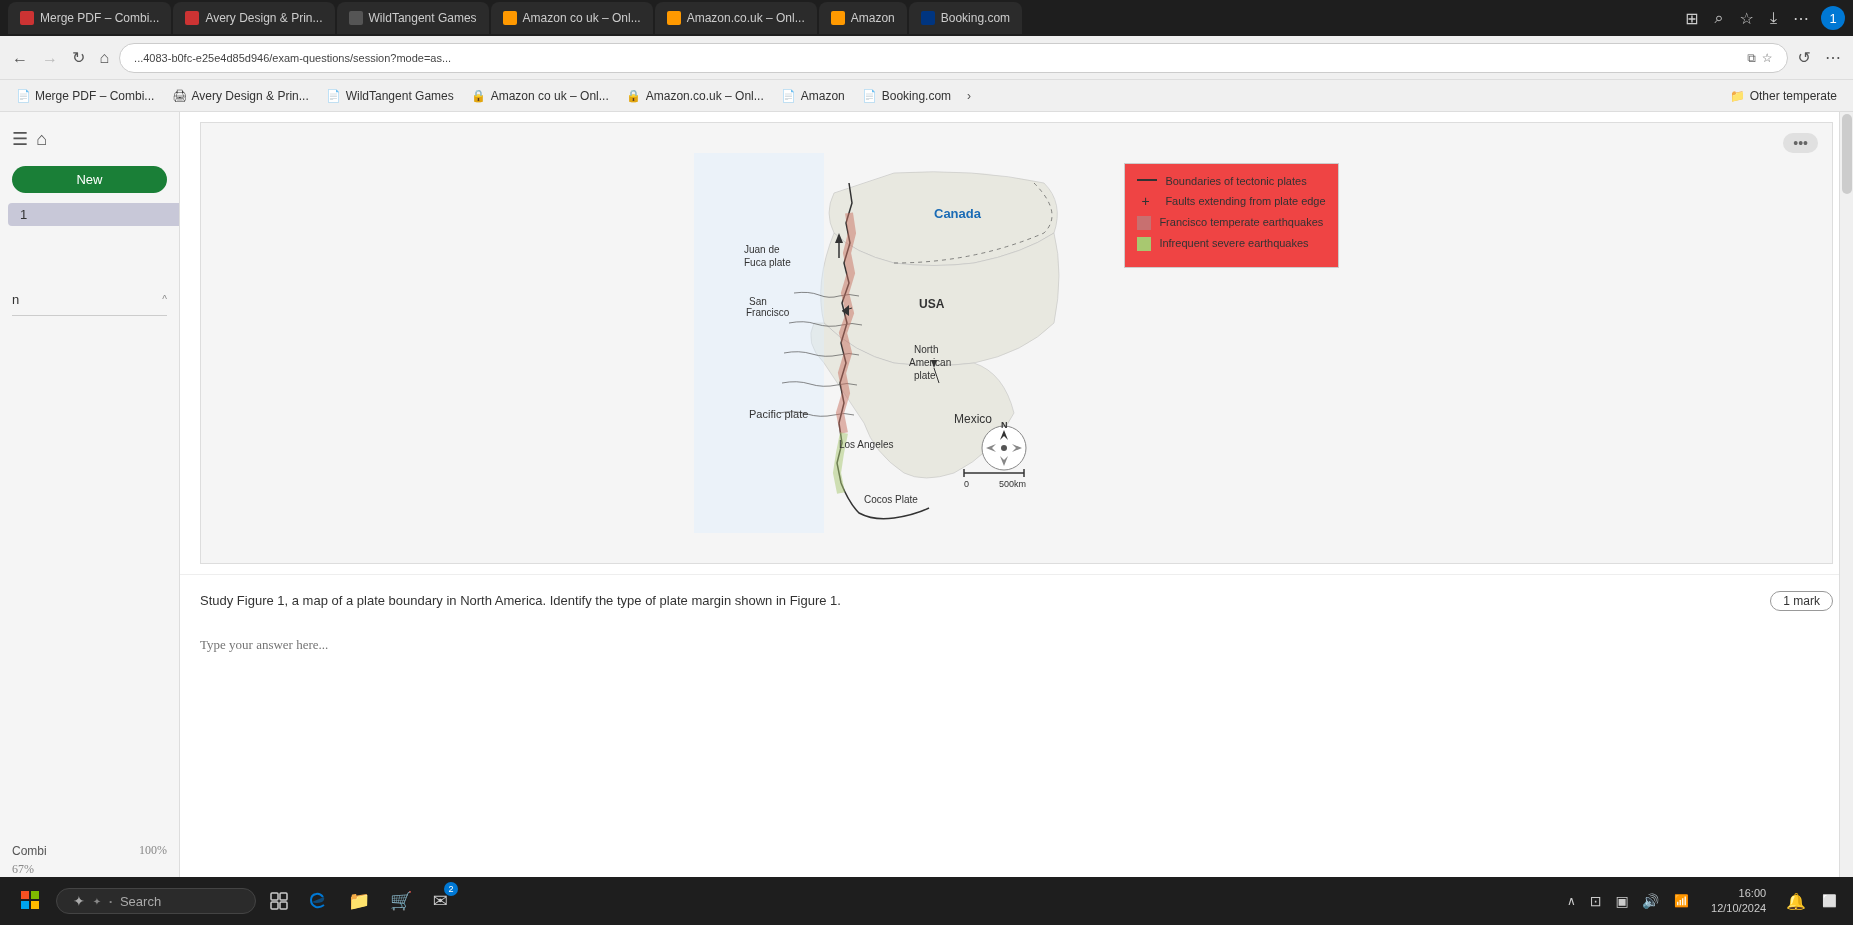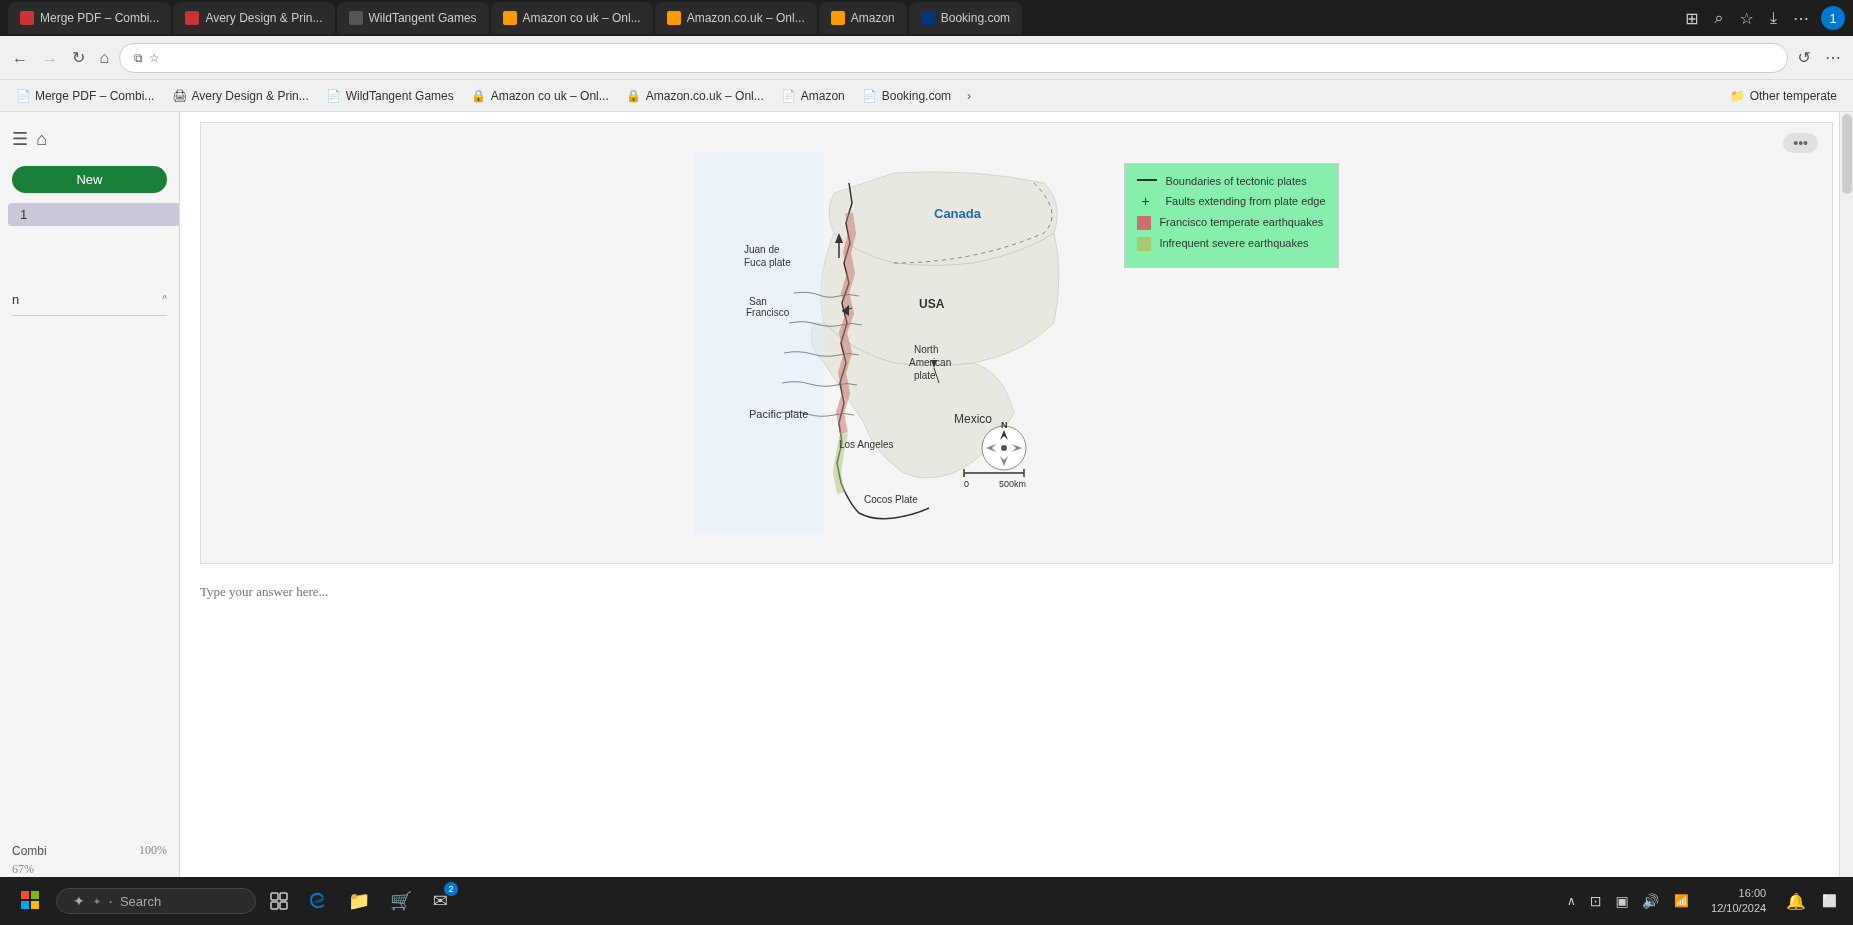--- a/index.html
+++ b/index.html
@@ -38,21 +38,21 @@
 
     
     .main-content { flex: 1; background: white; overflow-y: auto; position: relative; display: flex; flex-direction: column; }
 
     
     .map-container { background: #f5f5f5; margin: 10px 20px; border: 1px solid #ddd; padding: 20px; position: relative; }
     
     .more-btn { position: absolute; top: 10px; right: 14px; background: #e0e0e0; border: none; border-radius: 12px; padding: 2px 10px; cursor: pointer; font-size: 14px; color: #666; }
 
     
-    .legend-box { position: absolute; top: 20px; right: 20px; background: #86efac; border: 1px solid #ccc; padding: 10px 12px; font-size: 11px; min-width: 170px; }
+    .legend-box { position: absolute; top: 20px; right: 20px; background: #ef4444; border: 1px solid #ccc; padding: 10px 12px; font-size: 11px; min-width: 170px; }
     .legend-item { display: flex; align-items: flex-start; gap: 8px; margin-bottom: 6px; }
     .legend-line { width: 20px; height: 2px; background: #333; margin-top: 5px; flex-shrink: 0; }
     .legend-cross { width: 20px; height: 12px; position: relative; flex-shrink: 0; margin-top: 1px; }
     .legend-cross::before { content: '+'; font-size: 14px; color: #333; position: absolute; top: -2px; left: 4px; }
     .legend-sq-red { width: 14px; height: 14px; background: #c87070; flex-shrink: 0; margin-top: 1px; }
     .legend-sq-green { width: 14px; height: 14px; background: #a8c870; flex-shrink: 0; margin-top: 1px; }
     .legend-text { color: #333; line-height: 1.3; }
 
     
     .map-svg-container { display: flex; justify-content: center; align-items: flex-start; padding: 10px 0; min-height: 380px; position: relative; }
@@ -128,20 +128,21 @@
       <button class="nav-btn" style="background:#0078d4; color:white; border-radius:50%; width:24px; height:24px; display:flex; align-items:center; justify-content:center; font-size:13px;">1</button>
     </div>
   </div>
 
   <div class="address-bar-row">
     <button class="nav-btn">←</button>
     <button class="nav-btn" style="color:#bbb;">→</button>
     <button class="nav-btn">↻</button>
     <button class="nav-btn home-btn">⌂</button>
     <div class="address-box">
+      <span class="address-text">...4083-b0fc-e25e4d85d946/exam-questions/session?mode=as...</span>
       <div class="address-icons">
         <span style="cursor:pointer;">⧉</span>
         <span style="cursor:pointer;">☆</span>
       </div>
     </div>
     <button class="nav-btn">↺</button>
     <button class="nav-btn">⋯</button>
   </div>
 
   <div class="bookmarks-bar">
@@ -323,20 +324,26 @@
             <div class="legend-item">
               <div class="legend-sq-green"></div>
               <span class="legend-text">Infrequent severe earthquakes</span>
             </div>
           </div>
 
         </div>
       </div>
     </div>
 
+    <div class="question-area">
+      <div class="question-row">
+        <span class="question-text">Study Figure 1, a map of a plate boundary in North America. Identify the type of plate margin shown in Figure 1.</span>
+        <span class="mark-badge">1 mark</span>
+      </div>
+    </div>
 
     <div class="answer-area">
       <textarea class="answer-input" placeholder="Type your answer here..." style=""></textarea>
     </div>
 
     <div style="display:flex; justify-content:space-between; align-items:center; padding:0 20px 10px;">
       <div class="mic-icon-area">
         <span style="font-size:20px; cursor:pointer; color:#555;">🎤</span>
       </div>
       <span class="word-count">Words: 0/10</span>

